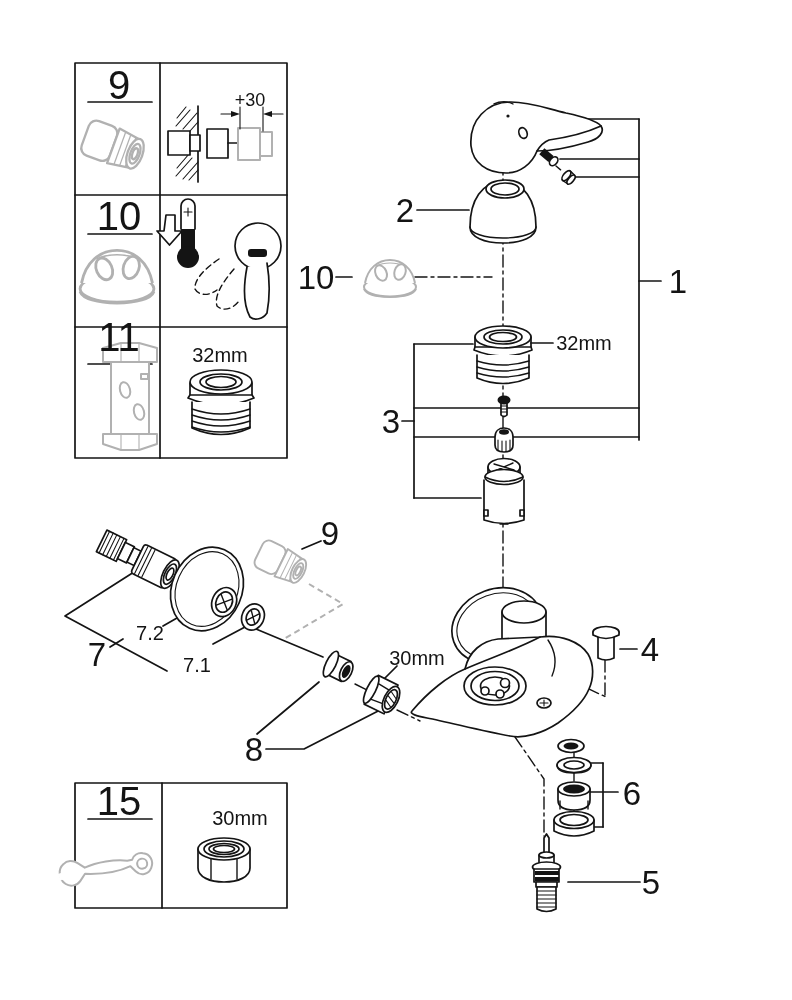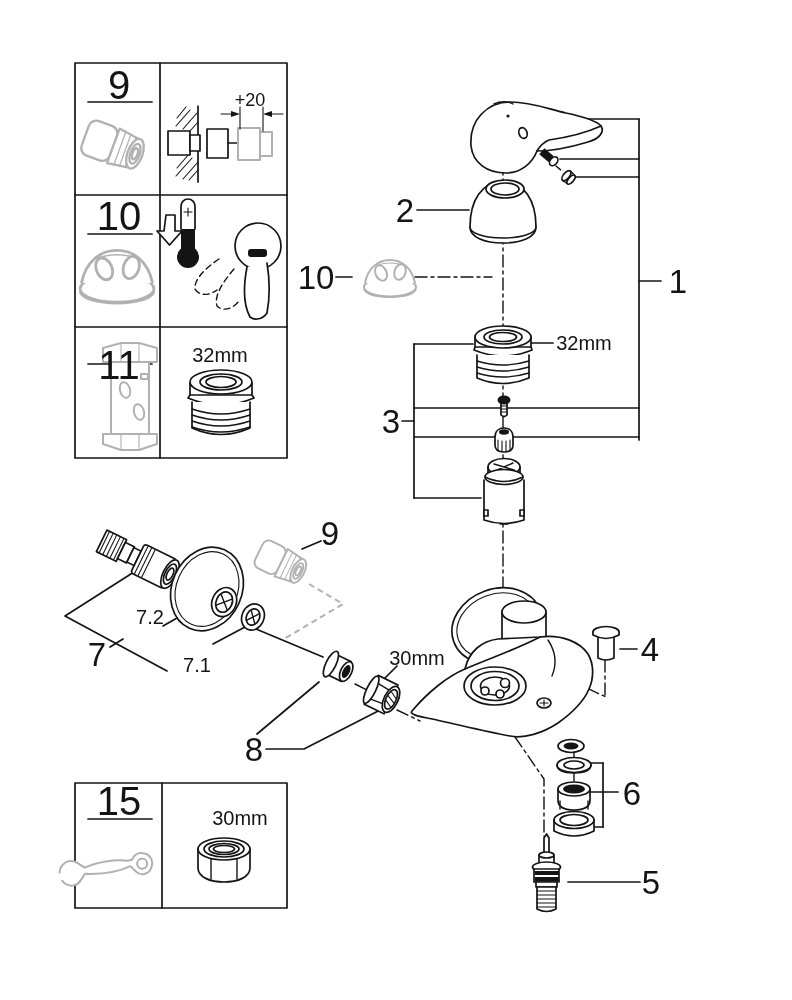--- a/index.html
+++ b/index.html
@@ -398,30 +398,30 @@
 </svg>
 
   <div class="lbl f33" style="left:678px;top:281px">1</div>
   <div class="lbl f33" style="left:405px;top:210px">2</div>
   <div class="lbl f33" style="left:391px;top:421px">3</div>
   <div class="lbl f33" style="left:650px;top:649px">4</div>
   <div class="lbl f33" style="left:651px;top:882px">5</div>
   <div class="lbl f33" style="left:632px;top:793px">6</div>
   <div class="lbl f33" style="left:97px;top:654px">7</div>
   <div class="lbl f20" style="left:197px;top:665px">7.1</div>
-  <div class="lbl f20" style="left:150px;top:617px">7.2</div>
+  <div class="lbl f20" style="left:150px;top:633px">7.2</div>
   <div class="lbl f33" style="left:254px;top:749px">8</div>
   <div class="lbl f33" style="left:330px;top:533px">9</div>
   <div class="lbl f33" style="left:316px;top:277px">10</div>
 
   <div class="lbl f20" style="left:584px;top:343px">32mm</div>
   <div class="lbl f20" style="left:417px;top:658px">30mm</div>
 
   <div class="lbl f40" style="left:119px;top:85px">9</div>
   <div class="lbl f40" style="left:119px;top:216px">10</div>
-  <div class="lbl f40" style="left:119px;top:365px">11</div>
+  <div class="lbl f40" style="left:119px;top:337px">11</div>
   <div class="lbl f40" style="left:119px;top:801px">15</div>
 
-  <div class="lbl f18" style="left:250px;top:100px">+20</div>
+  <div class="lbl f18" style="left:250px;top:100px">+30</div>
   <div class="lbl f20" style="left:220px;top:355px">32mm</div>
   <div class="lbl f20" style="left:240px;top:818px">30mm</div>
 
 </div>
 
 </body></html>

